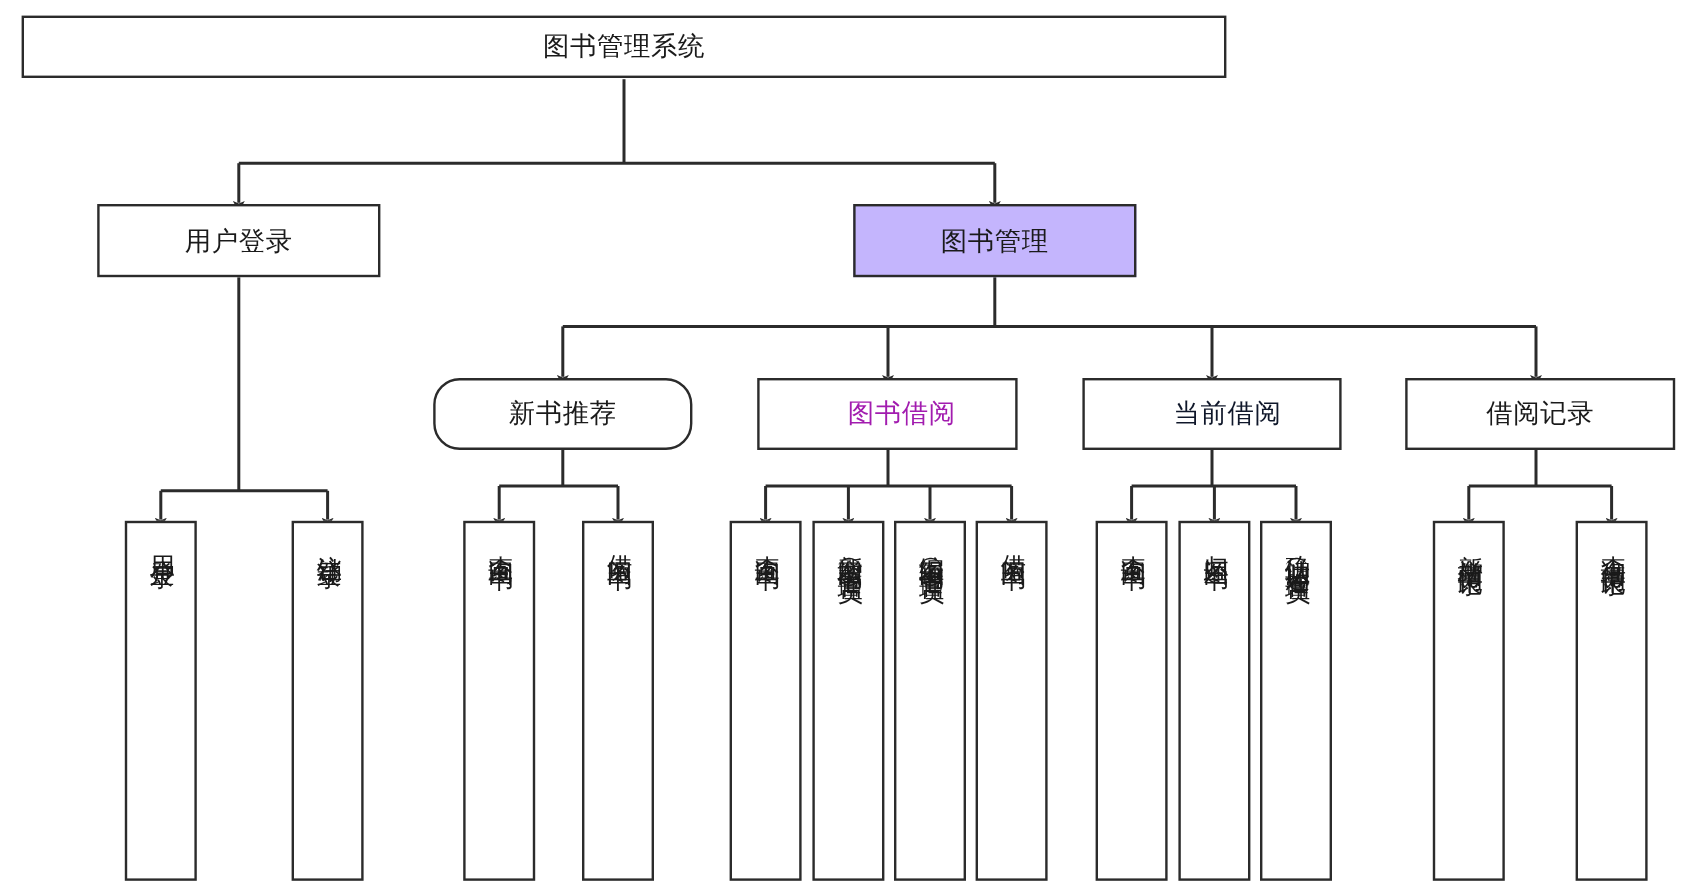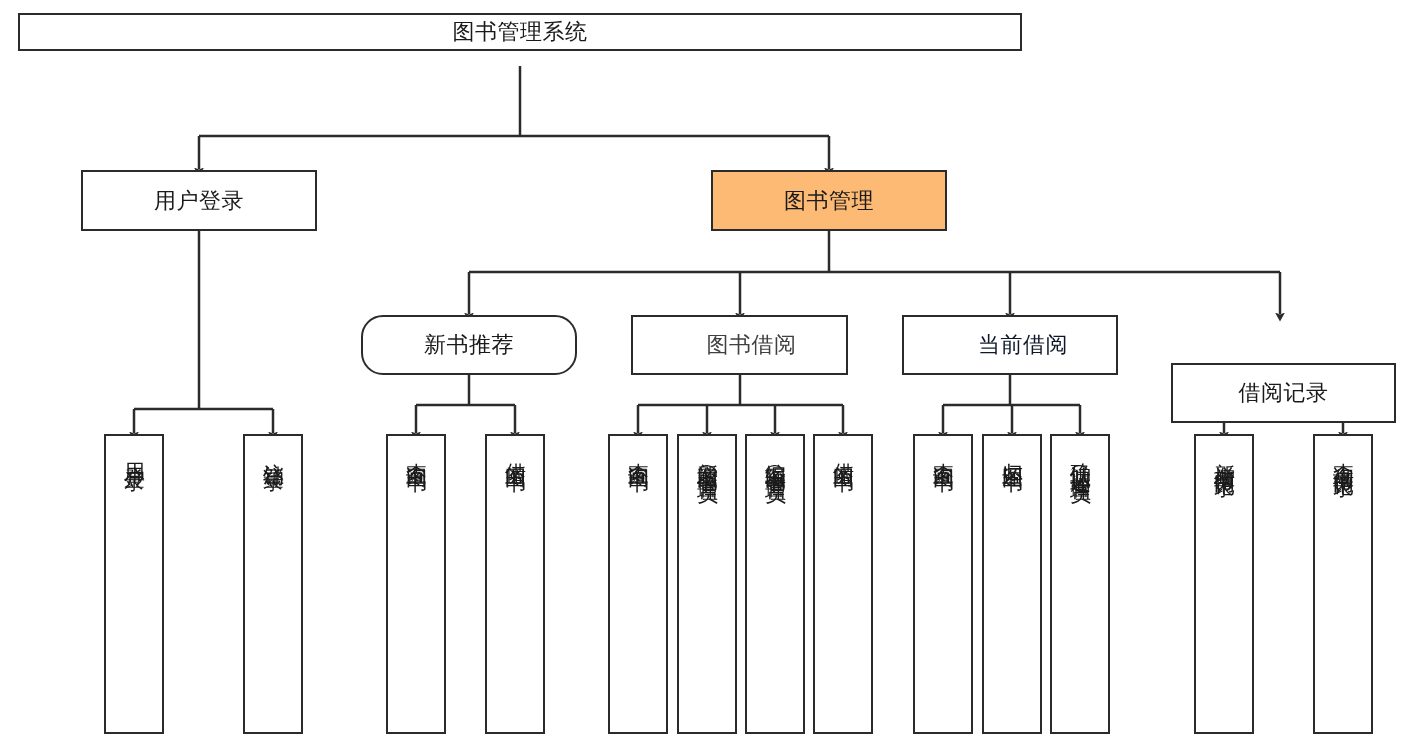--- a/index.html
+++ b/index.html
@@ -108,39 +108,39 @@
         <line x1="943" y1="405" x2="943" y2="433" stroke="#2b2b2b" stroke-width="2.5" marker-end="url(#arrowhead)"></line>
         <line x1="1012" y1="405" x2="1012" y2="433" stroke="#2b2b2b" stroke-width="2.5" marker-end="url(#arrowhead)"></line>
         <line x1="1080" y1="405" x2="1080" y2="433" stroke="#2b2b2b" stroke-width="2.5" marker-end="url(#arrowhead)"></line>
         <line x1="1280" y1="375" x2="1280" y2="405" stroke="#2b2b2b" stroke-width="2.5"></line>
         <line x1="1224" y1="405" x2="1343" y2="405" stroke="#2b2b2b" stroke-width="2.5"></line>
         <line x1="1224" y1="405" x2="1224" y2="433" stroke="#2b2b2b" stroke-width="2.5" marker-end="url(#arrowhead)"></line>
         <line x1="1343" y1="405" x2="1343" y2="433" stroke="#2b2b2b" stroke-width="2.5" marker-end="url(#arrowhead)"></line>
       </g>
   </svg>
   <div id="nodes-layer">
-      <div class="node-box" style="left: 18px; top: 13px; width: 1004px; height: 38px; border-color: rgb(43, 43, 43); background: rgb(255, 255, 255);">
+      <div class="node-box" style="left: 18px; top: 13px; width: 1004px; height: 52px; border-color: rgb(43, 43, 43); background: rgb(255, 255, 255);">
         <span class="node-label" style="color: rgb(26, 26, 26);">图书管理系统</span>
       </div>
       <div class="node-box" style="left: 81px; top: 170px; width: 236px; height: 61px; border-color: rgb(43, 43, 43); background: rgb(255, 255, 255);">
         <span class="node-label" style="color: rgb(26, 26, 26);">用户登录</span>
       </div>
-      <div class="node-box" style="left: 711px; top: 170px; width: 236px; height: 61px; border-color: rgb(43, 43, 43); background: #fdba74;">
+      <div class="node-box" style="left: 711px; top: 170px; width: 236px; height: 61px; border-color: rgb(43, 43, 43); background: #c4b5fd;">
         <span class="node-label" style="color: rgb(26, 26, 26);">图书管理</span>
       </div>
       <div class="node-box" style="left: 361px; top: 315px; width: 216px; height: 60px; border-color: rgb(43, 43, 43); background: rgb(255, 255, 255); border-radius: 22px;">
         <span class="node-label" style="color: rgb(26, 26, 26);">新书推荐</span>
       </div>
       <div class="node-box" style="left: 631px; top: 315px; width: 217px; height: 60px; border-color: rgb(43, 43, 43); background: rgb(255, 255, 255);">
-        <span class="node-label" style="color: #404040; margin-left: 24px;">图书借阅</span>
+        <span class="node-label" style="color: #a21caf; margin-left: 24px;">图书借阅</span>
       </div>
       <div class="node-box" style="left: 902px; top: 315px; width: 216px; height: 60px; border-color: rgb(43, 43, 43); background: rgb(255, 255, 255);">
         <span class="node-label" style="color: #0f172a; margin-left: 26px;">当前借阅</span>
       </div>
-      <div class="node-box" style="left: 1171px; top: 315px; width: 225px; height: 60px; border-color: rgb(43, 43, 43); background: rgb(255, 255, 255); margin-top: 48px;">
+      <div class="node-box" style="left: 1171px; top: 315px; width: 225px; height: 60px; border-color: rgb(43, 43, 43); background: rgb(255, 255, 255);">
         <span class="node-label" style="color: rgb(26, 26, 26);">借阅记录</span>
       </div>
       <div class="node-box vertical" style="left: 104px; top: 434px; width: 60px; height: 300px; border-color: rgb(43, 43, 43); background: rgb(255, 255, 255);">
         <span class="node-label" style="color: rgb(26, 26, 26);">用户登录</span>
       </div>
       <div class="node-box vertical" style="left: 243px; top: 434px; width: 60px; height: 300px; border-color: rgb(43, 43, 43); background: rgb(255, 255, 255);">
         <span class="node-label" style="color: rgb(26, 26, 26);">注销登录</span>
       </div>
       <div class="node-box vertical" style="left: 386px; top: 434px; width: 60px; height: 300px; border-color: rgb(43, 43, 43); background: rgb(255, 255, 255);">
         <span class="node-label" style="color: rgb(26, 26, 26);">查询图书</span>

